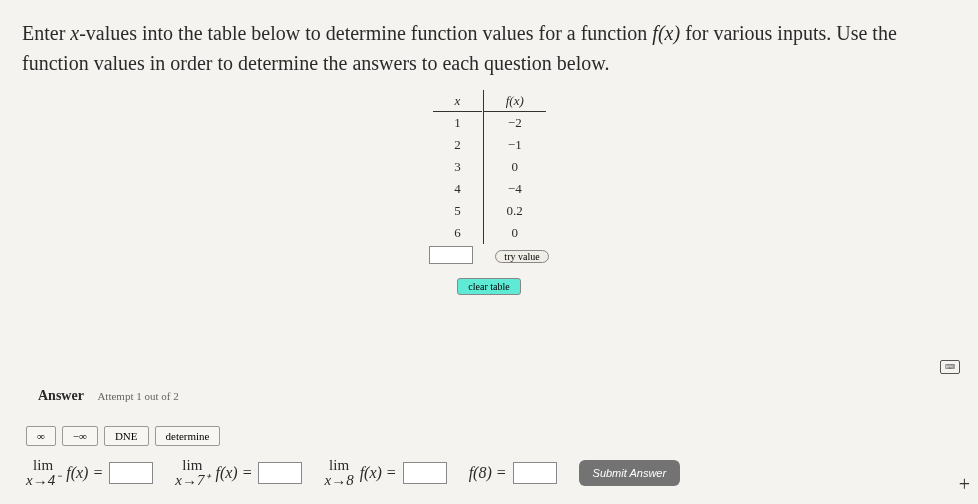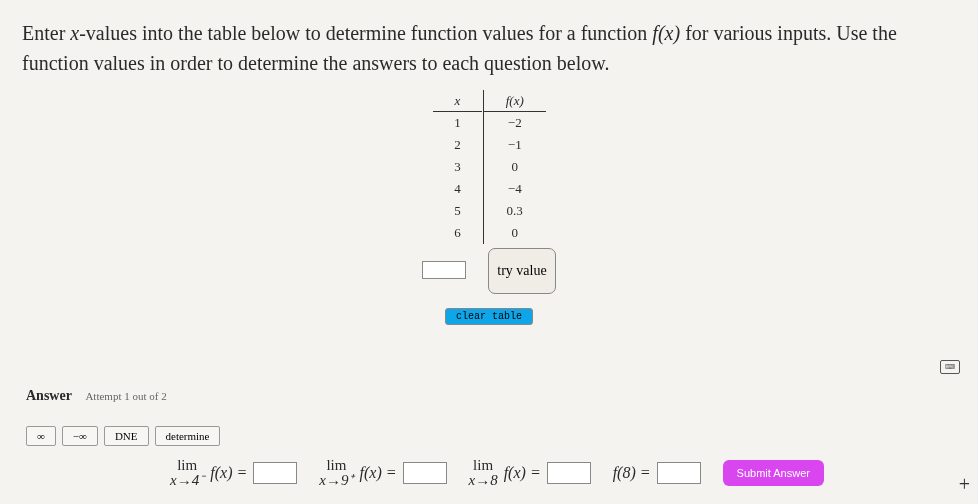--- a/index.html
+++ b/index.html
@@ -61,48 +61,49 @@
       height: 18px;
       width: 44px;
       border: 1px solid #888;
       background: #fff;
       font-size: 12px;
       text-align: center;
       outline: none;
       font-family: inherit;
     }
     .try-btn {
-      font-size: 14px;
-      padding: 14px 8px;
+      font-size: 10px;
+      padding: 0 8px;
       border: 1px solid #888;
       background: #f0ece6;
       border-radius: 7px;
       margin-top: 2px;
       cursor: pointer;
       font-family: inherit;
     }
     .clear-btn {
       font-size: 10px;
       padding: 2px 10px;
       border: 1px solid #888;
-      background: #0ea5e9;
+      background: #5eead4;
       border-radius: 3px;
       margin-top: 14px;
       cursor: pointer;
-      font-family: Liberation Mono, monospace;
+      font-family: Liberation Serif, serif;
     }
     .answer-section {
       position: absolute;
       bottom: 16px;
       left: 26px;
       right: 10px;
     }
     .answer-header {
       font-size: 14px;
       margin-bottom: 22px;
+      margin-left: 12px;
     }
     .answer-header b {
       font-weight: bold;
       margin-right: 10px;
     }
     .attempt-text {
       font-size: 11px;
       color: #666;
     }
     .symbol-row {
@@ -117,21 +118,20 @@
       padding: 3px 10px;
       border-radius: 2px;
       cursor: pointer;
       font-family: inherit;
     }
     .limits-row {
       display: flex;
       align-items: center;
       gap: 22px;
       flex-wrap: nowrap;
-      justify-content: center;
     }
     .limit-item {
       display: flex;
       align-items: center;
       gap: 6px;
       font-size: 16px;
     }
     .lim-stack {
       display: inline-flex;
       flex-direction: column;
@@ -146,28 +146,29 @@
     }
     .answer-input {
       width: 44px;
       height: 22px;
       border: 1px solid #888;
       background: #fff;
       outline: none;
       font-family: inherit;
     }
     .submit-btn {
-      background: #d946ef;
+      background: #737373;
       color: #fff;
       border: none;
       font-size: 11px;
       padding: 7px 14px;
       cursor: pointer;
       border-radius: 6px;
       font-family: Arial, sans-serif;
+      font-style: italic;
     }
     .plus-icon {
       position: absolute;
       right: 8px;
       bottom: 8px;
       font-size: 20px;
       font-weight: 300;
       color: #333;
     }
     .badge-icon {
@@ -208,21 +209,21 @@
       <div class="cell">4</div>
       <div class="cell">5</div>
       <div class="cell">6</div>
     </div>
     <div class="col">
       <div class="cell header-cell">f(x)</div>
       <div class="cell">−2</div>
       <div class="cell">−1</div>
       <div class="cell">0</div>
       <div class="cell">−4</div>
-      <div class="cell">0.3</div>
+      <div class="cell">0.2</div>
       <div class="cell">0</div>
     </div>
   </div>
   <div class="input-row">
     <input type="text" class="input-box" style="">
     <button class="try-btn">try value</button>
   </div>
   <button class="clear-btn">clear table</button>
 </div>
 
@@ -247,21 +248,21 @@
         <span class="lim-top">lim</span>
         <span class="lim-bot math-var">x→4⁻</span>
       </span>
       <span class="math-var">f(x) =</span>
       <input type="text" class="answer-input" style="">
     </div>
 
     <div class="limit-item">
       <span class="lim-stack">
         <span class="lim-top">lim</span>
-        <span class="lim-bot math-var">x→9⁺</span>
+        <span class="lim-bot math-var">x→7⁺</span>
       </span>
       <span class="math-var">f(x) =</span>
       <input type="text" class="answer-input" style="">
     </div>
 
     <div class="limit-item">
       <span class="lim-stack">
         <span class="lim-top">lim</span>
         <span class="lim-bot math-var">x→8</span>
       </span>

